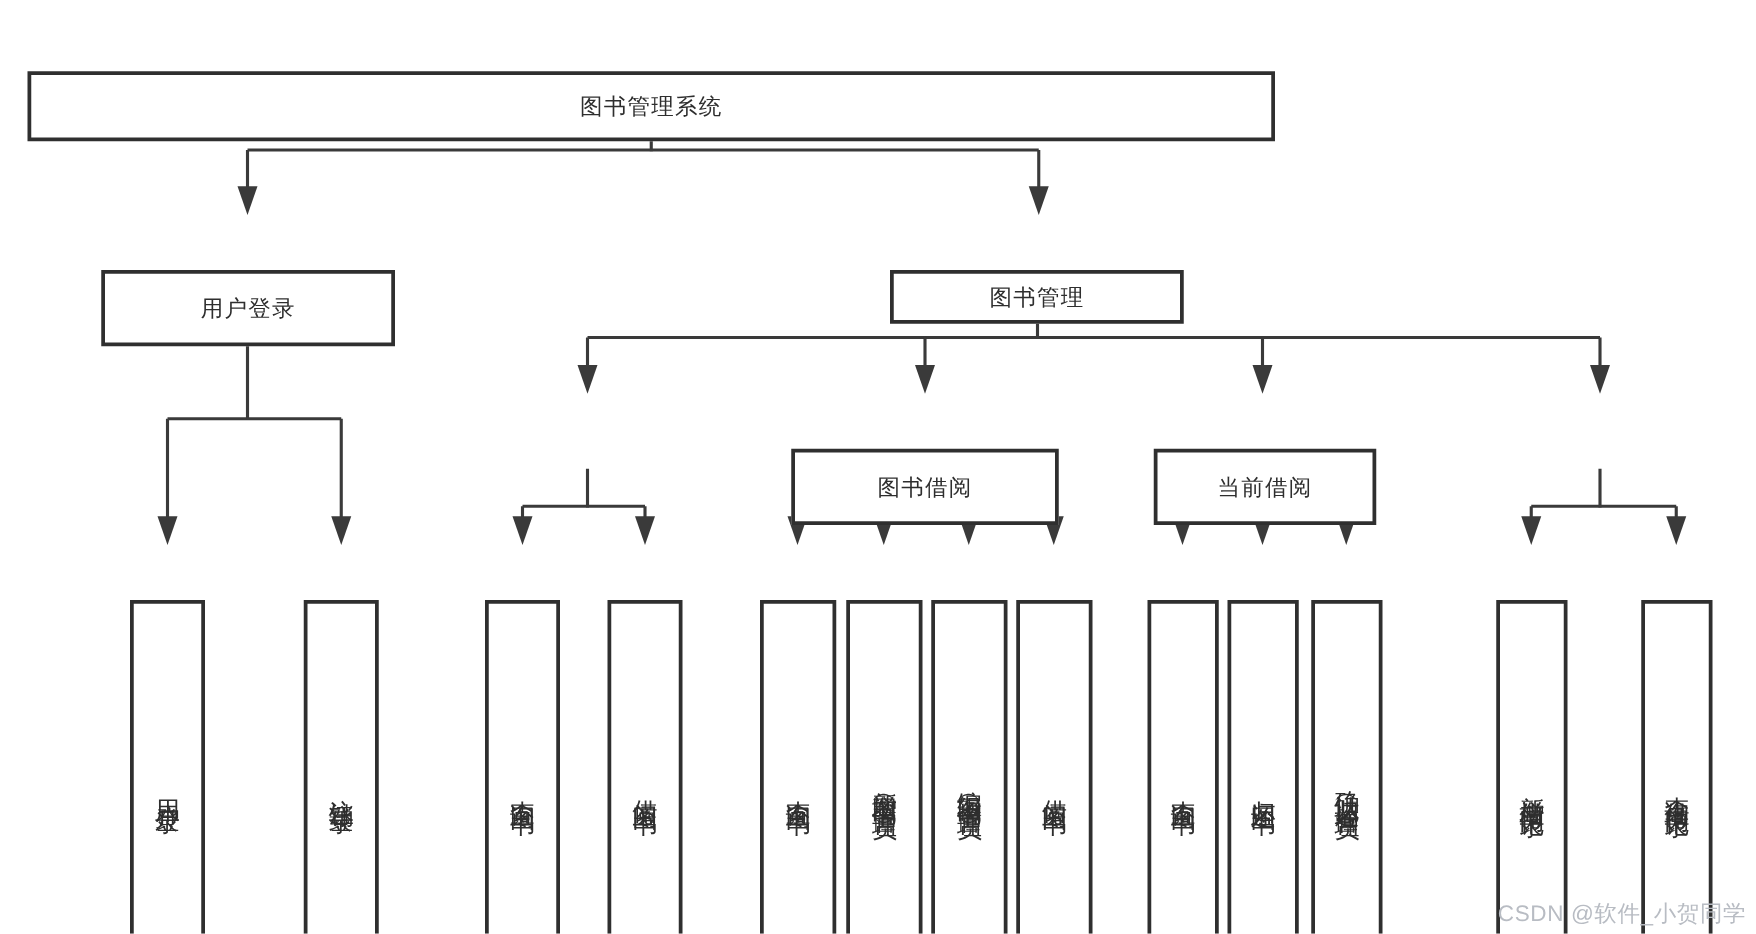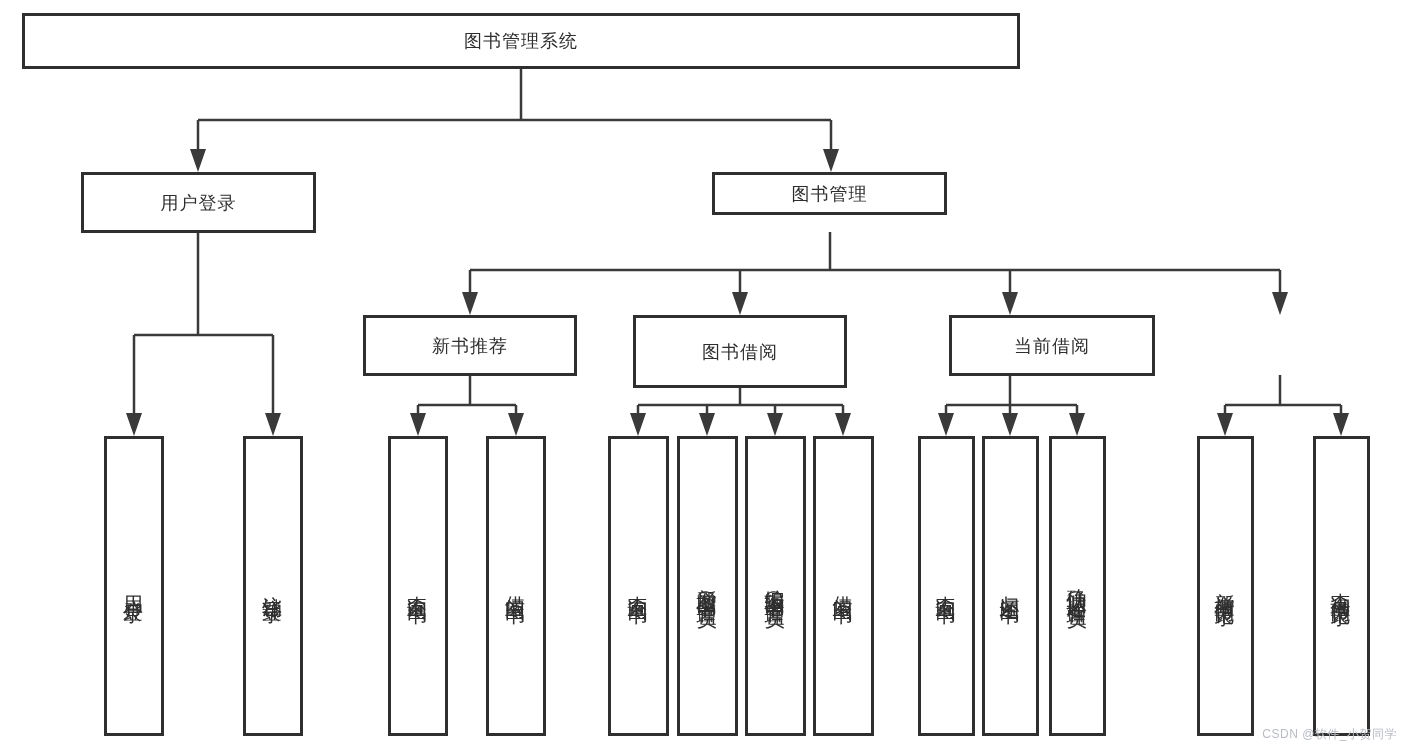--- a/index.html
+++ b/index.html
@@ -22,50 +22,51 @@
   .wires line{stroke:var(--line);stroke-width:2.5;}
   .wires polygon{fill:var(--line);stroke:none;}
   .box{
     position:absolute;z-index:1;
     box-sizing:border-box;
     border:3px solid var(--box-border);
     background:#fff;
     display:flex;align-items:center;justify-content:center;
     font-size:18px;letter-spacing:1px;
     white-space:nowrap;
+    margin-top:44px;
   }
   .box.v{
     writing-mode:vertical-rl;
     font-size:20px;letter-spacing:3px;
     top:436px;height:300px;
   }
   .root   {left:22px;  top:13px;  width:998px; height:56px;}
   .n-user {left:81px;  top:172px; width:235px; height:61px;}
   .n-book {left:712px; top:172px; width:235px; height:43px;}
   .n-newrec {left:363px;  top:315px; width:214px; height:61px;}
-  .n-borrow {left:633px;  top:315px; width:214px; height:73px;}
-  .n-current{left:949px;  top:315px; width:206px; height:61px;}
+  .n-borrow {left:633px;  top:315px; width:214px; height:61px;}
+  .n-current{left:923px;  top:315px; width:178px; height:61px;}
   .n-records{left:1173px; top:315px; width:214px; height:61px;}
   .l-a1{left:104px;  width:60px;}
   .l-a2{left:243px;  width:60px;}
   .l-b1{left:388px;  width:60px;}
   .l-b2{left:486px;  width:60px;}
   .l-c1{left:608px;  width:61px;}
   .l-c2{left:677px;  width:61px;}
   .l-c3{left:745px;  width:61px;}
   .l-c4{left:813px;  width:61px;}
   .l-d1{left:918px;  width:57px;}
   .l-d2{left:982px;  width:57px;}
   .l-d3{left:1049px; width:57px;}
   .l-e1{left:1197px; width:57px;}
   .l-e2{left:1313px; width:57px;}
   .watermark{
     position:absolute;z-index:3;
     right:8px;bottom:4px;
-    font-size:12px;
+    font-size:18px;
     color:var(--watermark);
     letter-spacing:0.5px;
   }
 </style>
 </head>
 <body>
 
 <div class="stage">
 
   <svg class="wires" width="1405" height="747" viewBox="0 0 1405 747">
@@ -128,21 +129,20 @@
       <polygon points="1217,413 1233,413 1225,436"></polygon>
     <line x1="1341" y1="405" x2="1341" y2="416"></line>
       <polygon points="1333,413 1349,413 1341,436"></polygon>
   </svg>
 
   <div class="box root">图书管理系统</div>
 
   <div class="box n-user">用户登录</div>
   <div class="box n-book">图书管理</div>
 
-  <div class="box n-newrec">新书推荐</div>
   <div class="box n-borrow">图书借阅</div>
   <div class="box n-current">当前借阅</div>
 
   <div class="box v l-a1">用户登录</div>
   <div class="box v l-a2">注销登录</div>
 
   <div class="box v l-b1">查询图书</div>
   <div class="box v l-b2">借阅图书</div>
 
   <div class="box v l-c1">查询图书</div>

